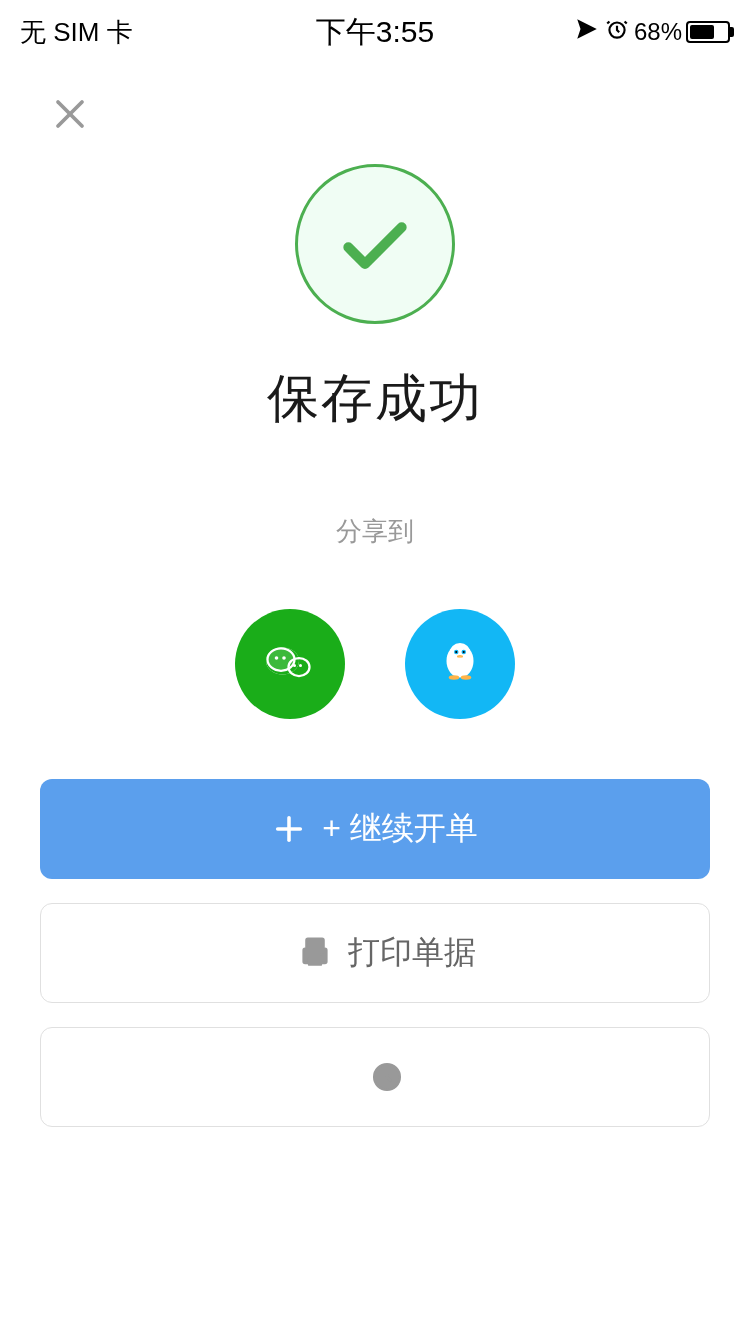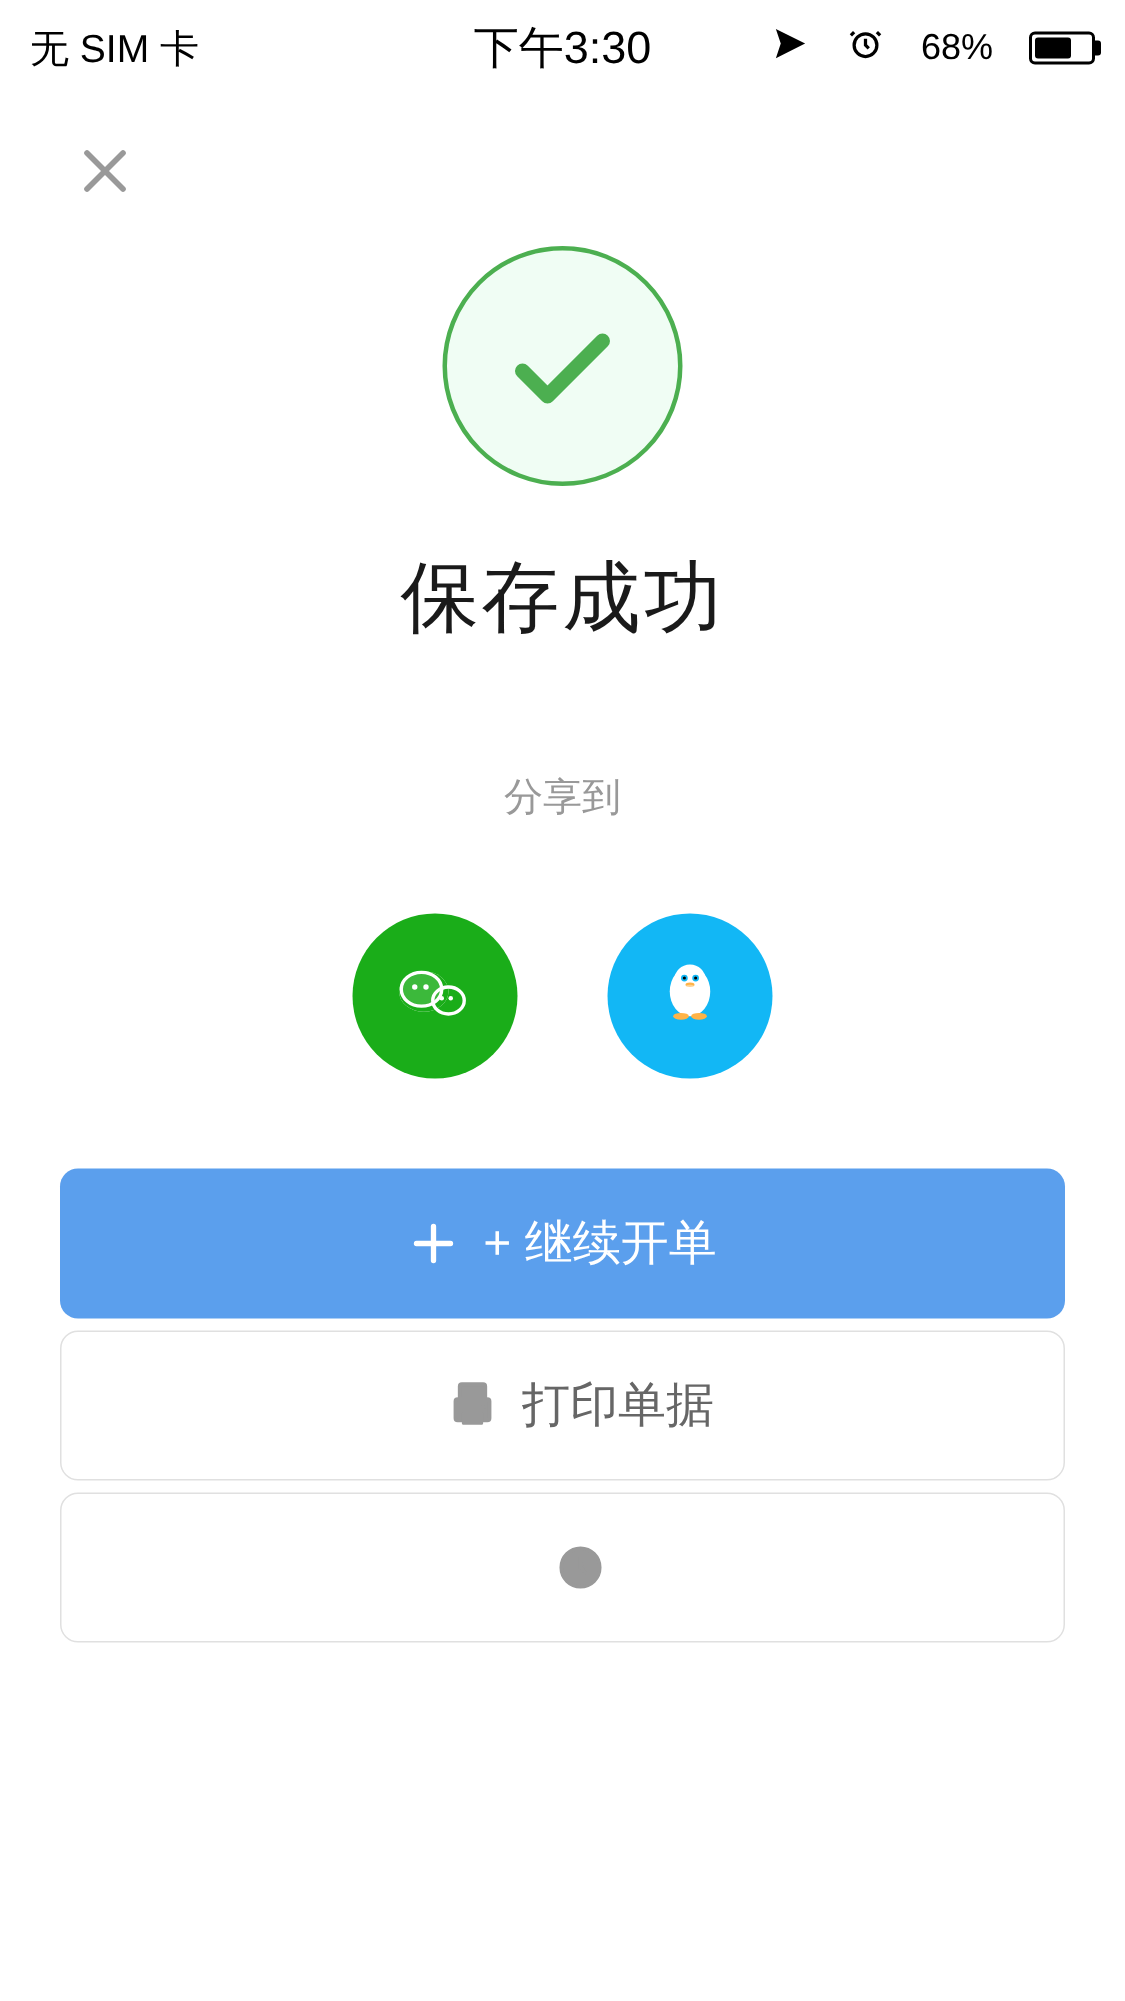--- a/index.html
+++ b/index.html
@@ -38,21 +38,21 @@
       font-weight: 500;
       color: #000;
       position: absolute;
       left: 50%;
       transform: translateX(-50%);
     }
 
     .status-right {
       display: flex;
       align-items: center;
-      gap: 24px;
+      gap: 4px;
       font-size: 24px;
       color: #000;
     }
 
     .battery-container {
       display: flex;
       align-items: center;
       gap: 4px;
     }
 
@@ -187,21 +187,21 @@
       width: 60px;
       height: 60px;
       fill: white;
     }
 
     
     .action-buttons {
       width: 100%;
       display: flex;
       flex-direction: column;
-      gap: 8px;
+      gap: 24px;
     }
 
     .btn {
       width: 100%;
       height: 100px;
       border-radius: 12px;
       border: none;
       display: flex;
       align-items: center;
       justify-content: center;
@@ -241,21 +241,21 @@
     <span>
       <svg viewBox="0 0 24 24" fill="none" stroke="#000" stroke-width="2.5">
         <path d="M1.5 8.5C5.2 4.8 10.3 2.5 12 2.5s6.8 2.3 10.5 6"></path>
         <path d="M5 12c1.9-1.9 4.3-3 7-3s5.1 1.1 7 3"></path>
         <path d="M8.5 15.5c1-1 2.2-1.5 3.5-1.5s2.5.5 3.5 1.5"></path>
         <circle cx="12" cy="19" r="1.5" fill="#000" stroke="none"></circle>
       </svg>
     </span>
   </div>
 
-  <div class="status-center">下午3:30</div>
+  <div class="status-center">下午3:55</div>
 
   <div class="status-right">
     <span>
       <svg viewBox="0 0 24 24" width="26" height="26" fill="none" stroke="#000" stroke-width="2">
         <polygon points="3,3 21,12 3,21 6,12" fill="#000" stroke="none"></polygon>
       </svg>
     </span>
     <span>
       <svg viewBox="0 0 24 24" width="26" height="26" fill="none" stroke="#000" stroke-width="2">
         <circle cx="12" cy="13" r="7"></circle>

